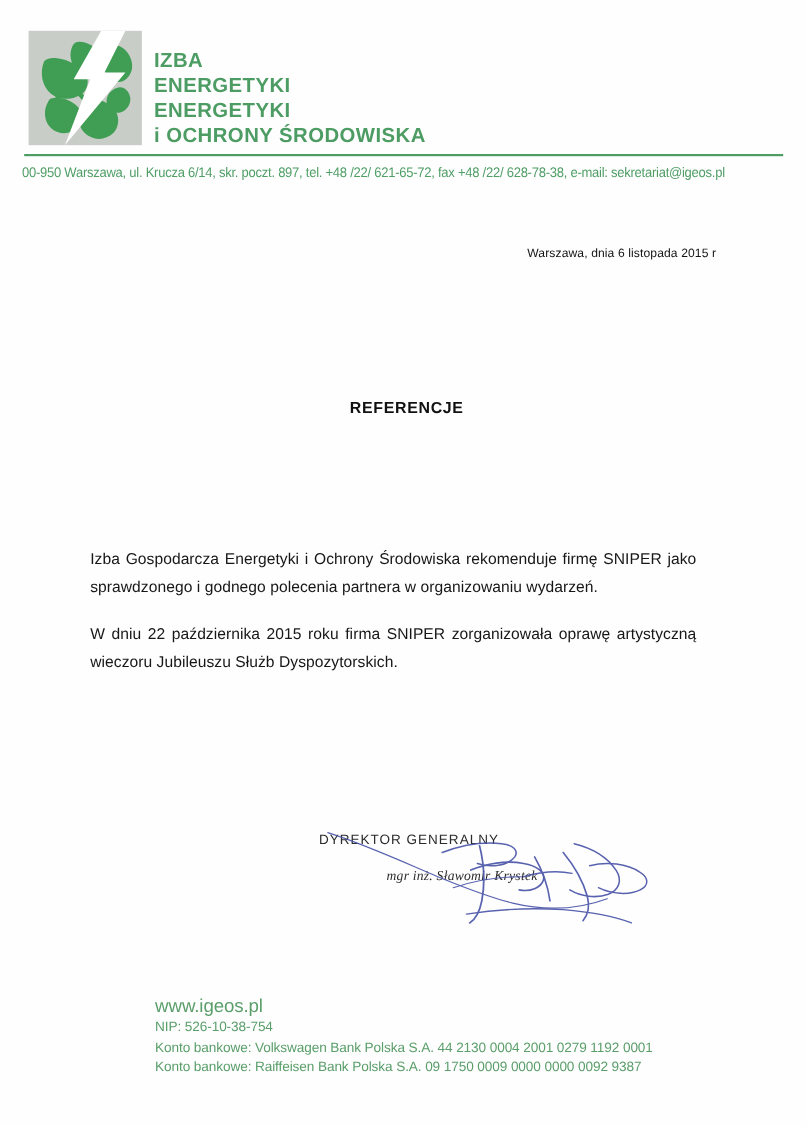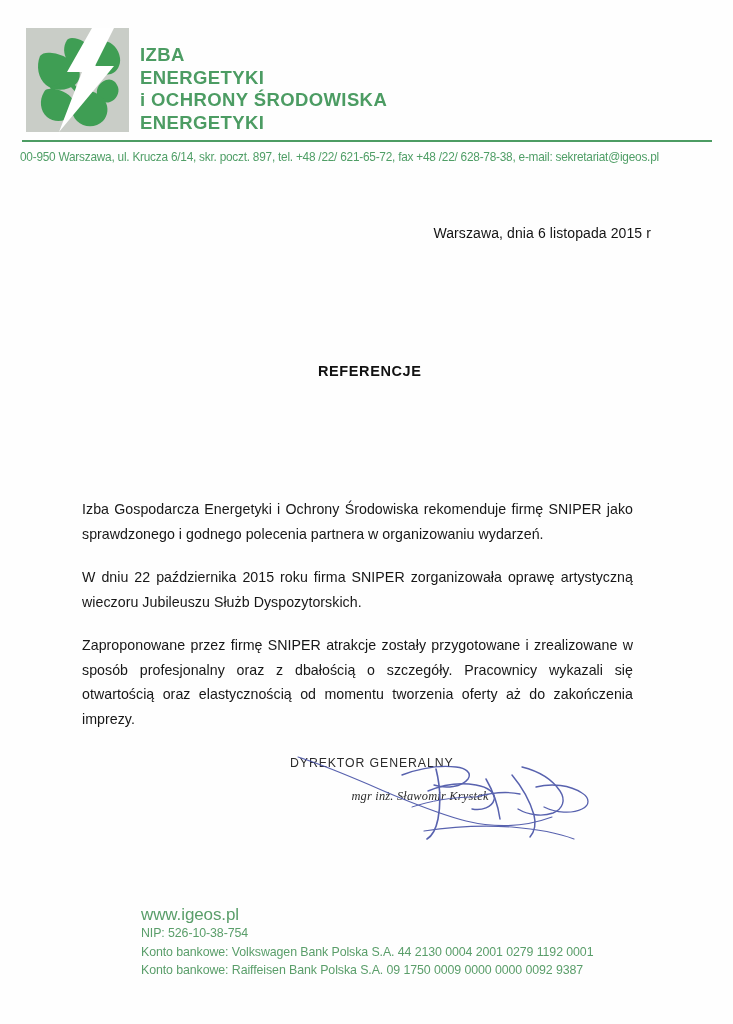--- a/index.html
+++ b/index.html
@@ -86,21 +86,21 @@
 
   
   .date-line {
     position: absolute;
     left: 0;
     top: 225px;
     width: 733px;
     padding-right: 82px;
     box-sizing: border-box;
     text-align: right;
-    font-size: 14px;
+    font-size: 11px;
     color: #141414;
     letter-spacing: 0.1px;
   }
 
   
   .doc-title {
     position: absolute;
     left: 318px;
     top: 363px;
     font-size: 14.5px;
@@ -206,37 +206,36 @@
           <path d="M44 54 C38 58, 32 61, 25 62 L24 59 C31 57, 37 54, 42 50 Z"></path>
         </g>
 
         <path d="M66 0 L41 44 L56 44 L33 104 L88 38 L69 38 L88 0 Z" fill="#ffffff"></path>
       </svg>
     </div>
 
     <div class="org-name">
       <span>IZBA</span>
       <span>ENERGETYKI</span>
+      <span>ENERGETYKI</span>
       <span>i OCHRONY ŚRODOWISKA</span>
-      <span>ENERGETYKI</span>
     </div>
 
     <div class="rule"></div>
 
     <div class="contact-line">00-950 Warszawa, ul. Krucza 6/14, skr. poczt. 897,  tel. +48 /22/ 621-65-72, fax +48 /22/ 628-78-38, e-mail: sekretariat@igeos.pl</div>
   </div>
 
   <div class="date-line">Warszawa, dnia 6 listopada 2015 r</div>
 
   <div class="doc-title">REFERENCJE</div>
 
   <div class="body-copy">
     <p>Izba Gospodarcza Energetyki i Ochrony Środowiska rekomenduje firmę SNIPER jako sprawdzonego i godnego polecenia partnera w organizowaniu wydarzeń.</p>
     <p>W dniu 22 października 2015 roku firma SNIPER zorganizowała oprawę artystyczną wieczoru Jubileuszu Służb Dyspozytorskich.</p>
-    <p>Zaproponowane przez firmę SNIPER atrakcje zostały przygotowane i zrealizowane w sposób profesjonalny oraz z dbałością o szczegóły. Pracownicy  wykazali się otwartością oraz elastycznością od momentu tworzenia oferty aż do zakończenia imprezy.</p>
   </div>
 
   <div class="signature-area">
     <div class="sig-title">DYREKTOR GENERALNY</div>
     <div class="sig-name">mgr inż. Sławomir Krystek</div>
     <svg class="sig-scribble" viewBox="0 0 310 95">
       <g fill="none" stroke="#4a55a8" stroke-linecap="round" stroke-linejoin="round" opacity="0.92">
         <path d="M8 12 C40 22, 75 38, 108 52 C130 61, 152 70, 176 76 C205 83, 235 82, 262 72" stroke-width="1.1"></path>
         <path d="M112 30 C128 24, 148 20, 166 22 C176 23, 182 28, 178 34 C172 42, 156 44, 144 40" stroke-width="1.4"></path>
         <path d="M146 24 C150 40, 151 58, 148 74 C146 84, 142 91, 137 94" stroke-width="1.6"></path>

